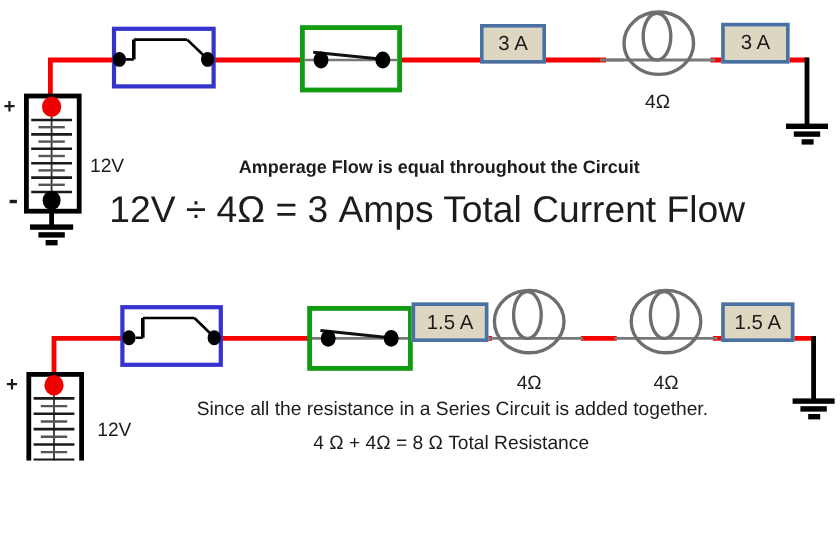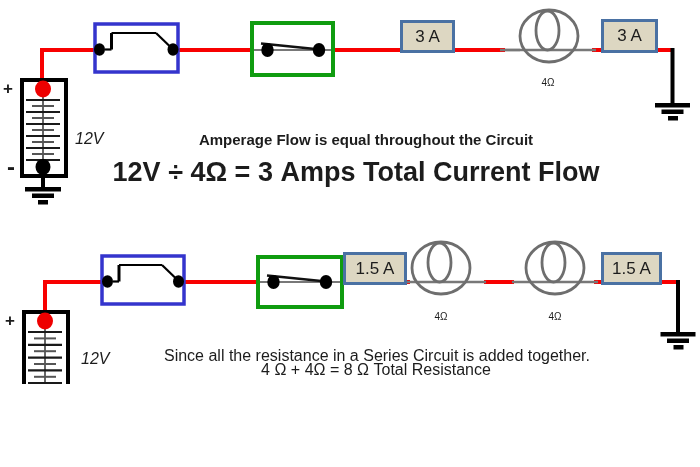--- a/index.html
+++ b/index.html
@@ -2,24 +2,24 @@
 <html><head>
 <meta charset="utf-8">
 <style>
   html,body{margin:0;padding:0;background:#ffffff;}
   #stage{position:relative;width:700px;height:384px;background:#ffffff;overflow:hidden;
          font-family:"Liberation Sans",sans-serif;}
   #circuit-svg{position:absolute;left:0;top:0;z-index:1;}
   .txt{position:absolute;color:#1c1c1c;white-space:nowrap;z-index:3;line-height:1.15;}
   .ctr{transform:translateX(-50%);}
   .note{font-size:16px;}
-  .small-label{font-size:10px;}
-  .v-label{font-size:16px;font-style:italic;}
+  .small-label{font-size:16px;}
+  .v-label{font-size:16px;}
   .cap-bold{font-size:15px;font-weight:bold;}
-  .cap-big{font-size:27px;font-weight:bold;}
+  .cap-big{font-size:31px;font-weight:normal;}
   .meter{position:absolute;z-index:2;background:#ddd7c2;border:3px solid #4a71a3;
          box-sizing:border-box;display:flex;align-items:center;justify-content:center;
          font-size:17px;color:#1c1c1c;}
   .sign{font-weight:bold;z-index:3;}
   .plus{font-size:17px;}
   .minus{font-size:24px;}
 </style>
 </head>
 <body>
 
@@ -175,16 +175,16 @@
   <span class="txt v-label" style="left:75px;top:130px;">12V</span>
   <span class="txt small-label ctr" style="left:548px;top:77px;">4Ω</span>
   <span class="txt cap-bold ctr" style="left:366px;top:131px;">Amperage Flow is equal throughout the Circuit</span>
   <span class="txt cap-big ctr" style="left:356px;top:157px;">12V ÷ 4Ω = 3 Amps Total Current Flow</span>
 
   <span class="txt sign plus" style="left:5px;top:311px;">+</span>
   <span class="txt sign minus" style="left:9px;top:385px;">-</span>
   <span class="txt v-label" style="left:81px;top:350px;">12V</span>
   <span class="txt small-label ctr" style="left:441px;top:311px;">4Ω</span>
   <span class="txt small-label ctr" style="left:555px;top:311px;">4Ω</span>
-  <span class="txt note ctr" style="left:377px;top:347px;">Since all the resistance in a Series Circuit is added together.</span>
+  <span class="txt note ctr" style="left:377px;top:333px;">Since all the resistance in a Series Circuit is added together.</span>
   <span class="txt note ctr" style="left:376px;top:361px;">4 Ω + 4Ω = 8 Ω Total Resistance</span>
 
 </div>
 
 </body></html>

